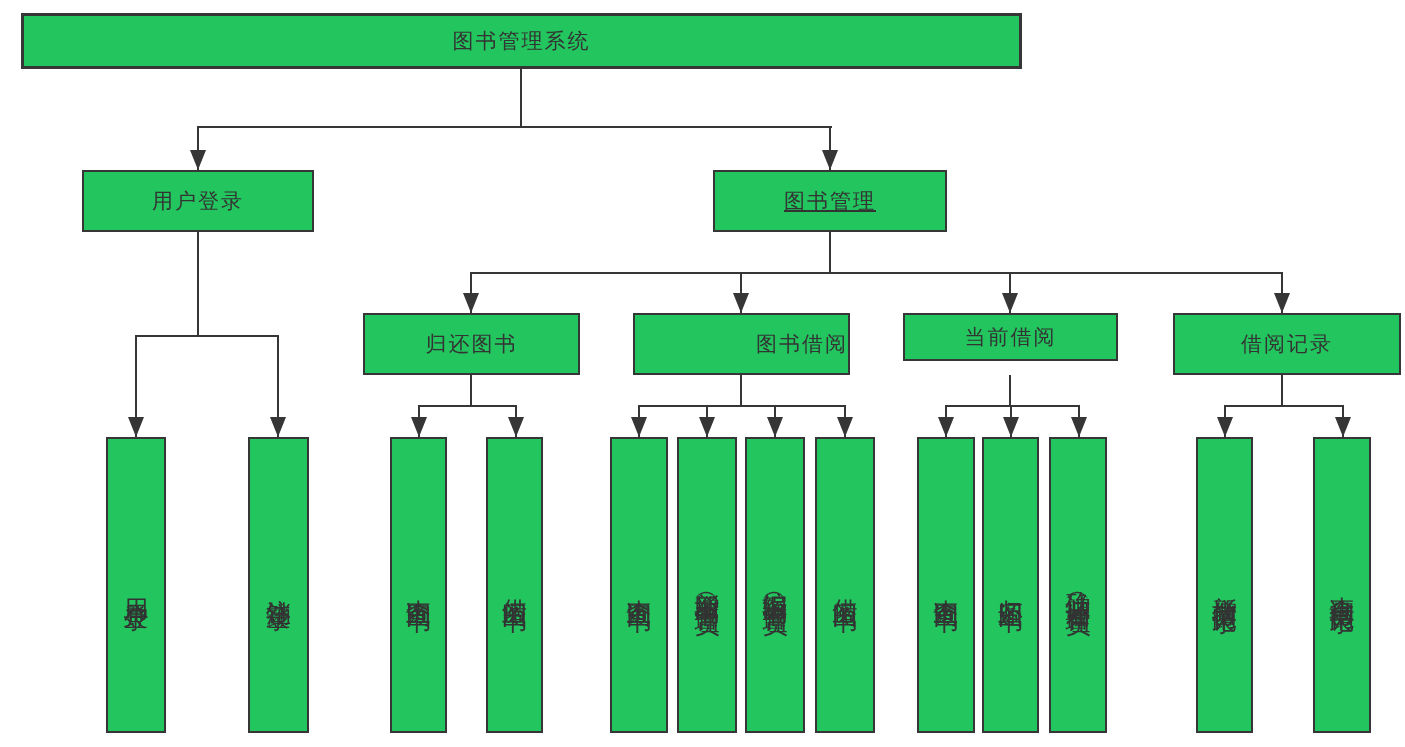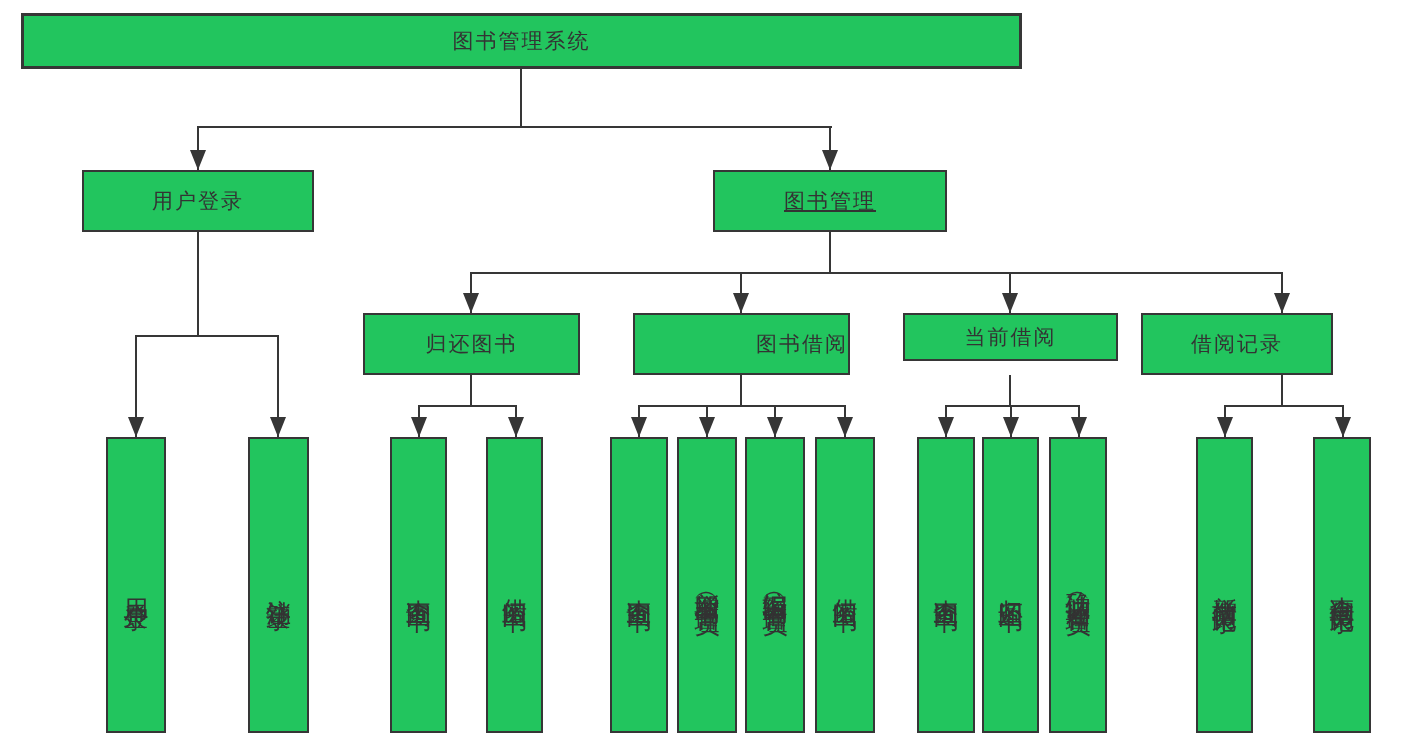--- a/index.html
+++ b/index.html
@@ -23,21 +23,21 @@
     border:2px solid #363636;background:#22c55e;
     display:flex;align-items:center;justify-content:center;
   }
   .box span{color:#333333;font-size:21px;letter-spacing:2px;white-space:nowrap;}
   #b-root{left:21px;top:13px;width:1001px;height:56px;border-width:3px;}
   #b-l2a{left:82px;top:170px;width:232px;height:62px;}
   #b-l2b{left:713px;top:170px;width:234px;height:62px;text-decoration:underline;}
   #b-l3a{left:363px;top:313px;width:217px;height:62px;}
   #b-l3b{left:633px;top:313px;width:217px;height:62px;justify-content:flex-end;}
   #b-l3c{left:903px;top:313px;width:215px;height:48px;}
-  #b-l3d{left:1141px;top:313px;width:192px;height:62px;text-align:center;}
+  #b-l3d{left:1173px;top:313px;width:228px;height:62px;text-align:center;}
   .vbox{top:437px;height:296px;width:58px;}
   .vbox span{
     writing-mode:vertical-rl;text-orientation:mixed;
     font-size:25px;letter-spacing:3px;line-height:1;white-space:nowrap;
   }
   #b-v1{left:106px;width:60px;}
   #b-v2{left:248px;width:61px;}
   #b-v3{left:390px;width:57px;}
   #b-v4{left:486px;width:57px;}
   #b-v5{left:610px;}

